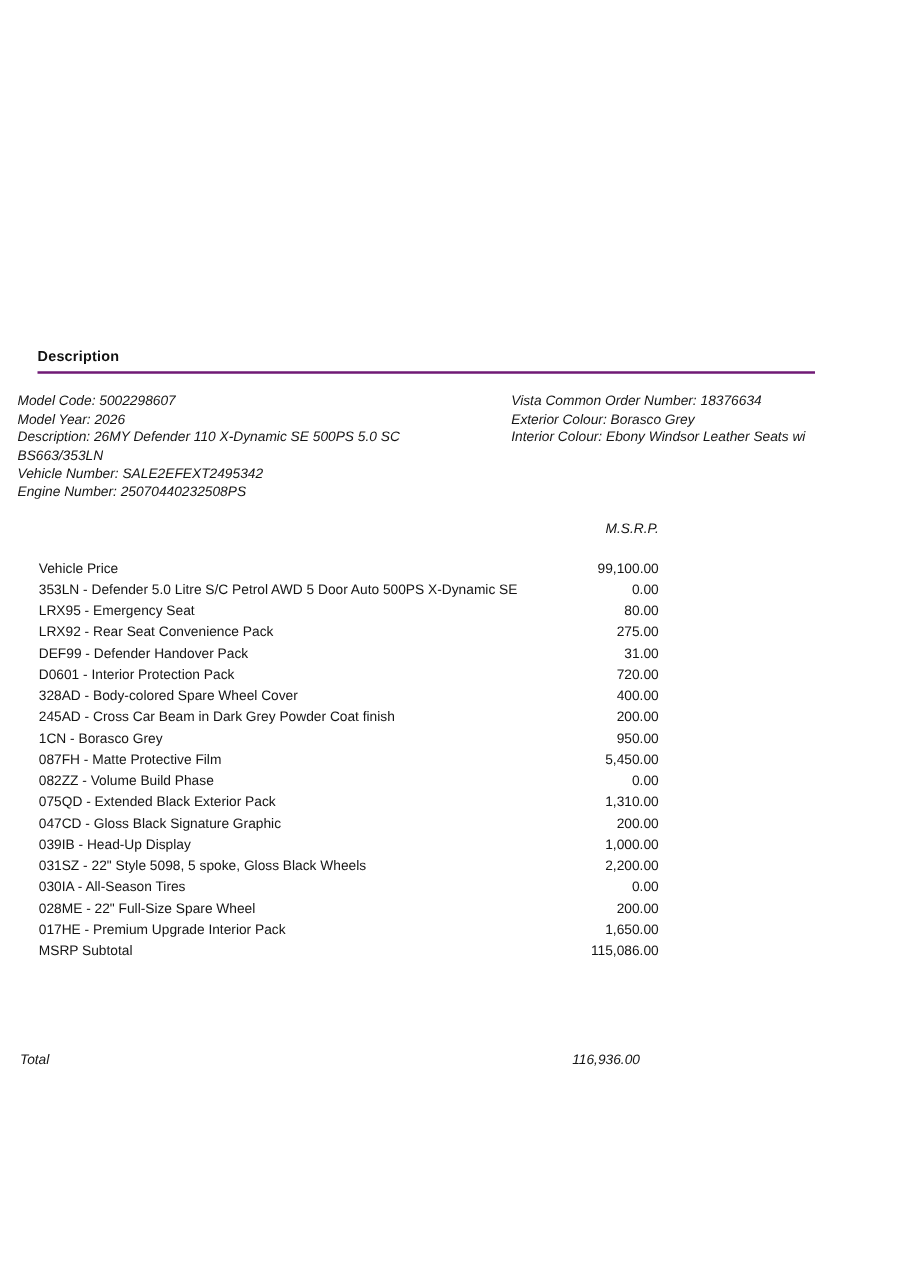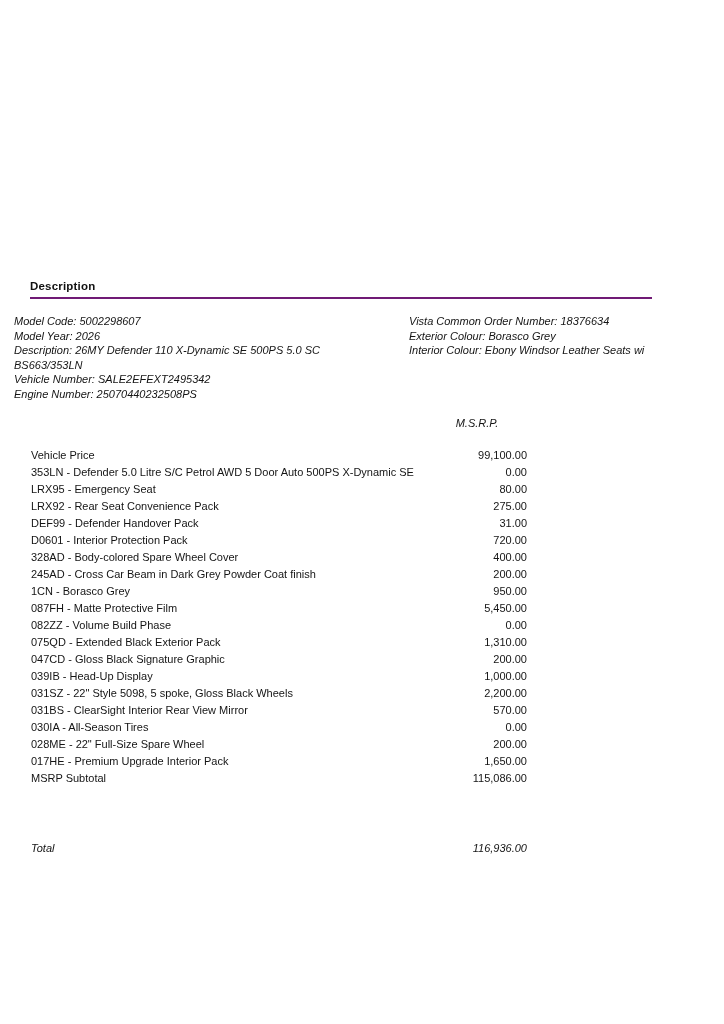--- a/index.html
+++ b/index.html
@@ -35,21 +35,21 @@
     line-height: 14.6px;
     color: #141414;
   }
   .info-col.left  { left: 14px;  width: 336px; }
   .info-col.right { left: 372px; width: 310px; margin-left: 37px; }
   .msrp-header {
     position: absolute;
     left: 427px;
     top: 417px;
     width: 100px;
-    text-align: center;
+    text-align: right;
     font-size: 11px;
     font-style: italic;
     color: #141414;
   }
   .items {
     position: absolute;
     left: 31px;
     top: 449px;
     width: 496px;
   }
@@ -59,21 +59,21 @@
     align-items: baseline;
     height: 17px;
     font-size: 11px;
     color: #141414;
     white-space: nowrap;
   }
   .item-row .label  { text-align: left; }
   .item-row .amount { text-align: right; }
   .total-row {
     position: absolute;
-    left: 31px;
+    left: 16px;
     top: 842px;
     width: 496px;
     display: flex;
     justify-content: space-between;
     align-items: baseline;
     font-size: 11px;
     font-style: italic;
     color: #141414;
   }
 </style>
@@ -154,24 +154,20 @@
     </div>
     <div class="item-row">
       <span class="label">039IB - Head-Up Display</span>
       <span class="amount">1,000.00</span>
     </div>
     <div class="item-row">
       <span class="label">031SZ - 22" Style 5098, 5 spoke, Gloss Black Wheels</span>
       <span class="amount">2,200.00</span>
     </div>
     <div class="item-row">
-      <span class="label">031BS - ClearSight Interior Rear View Mirror</span>
-      <span class="amount">570.00</span>
-    </div>
-    <div class="item-row">
       <span class="label">030IA - All-Season Tires</span>
       <span class="amount">0.00</span>
     </div>
     <div class="item-row">
       <span class="label">028ME - 22" Full-Size Spare Wheel</span>
       <span class="amount">200.00</span>
     </div>
     <div class="item-row">
       <span class="label">017HE - Premium Upgrade Interior Pack</span>
       <span class="amount">1,650.00</span>

